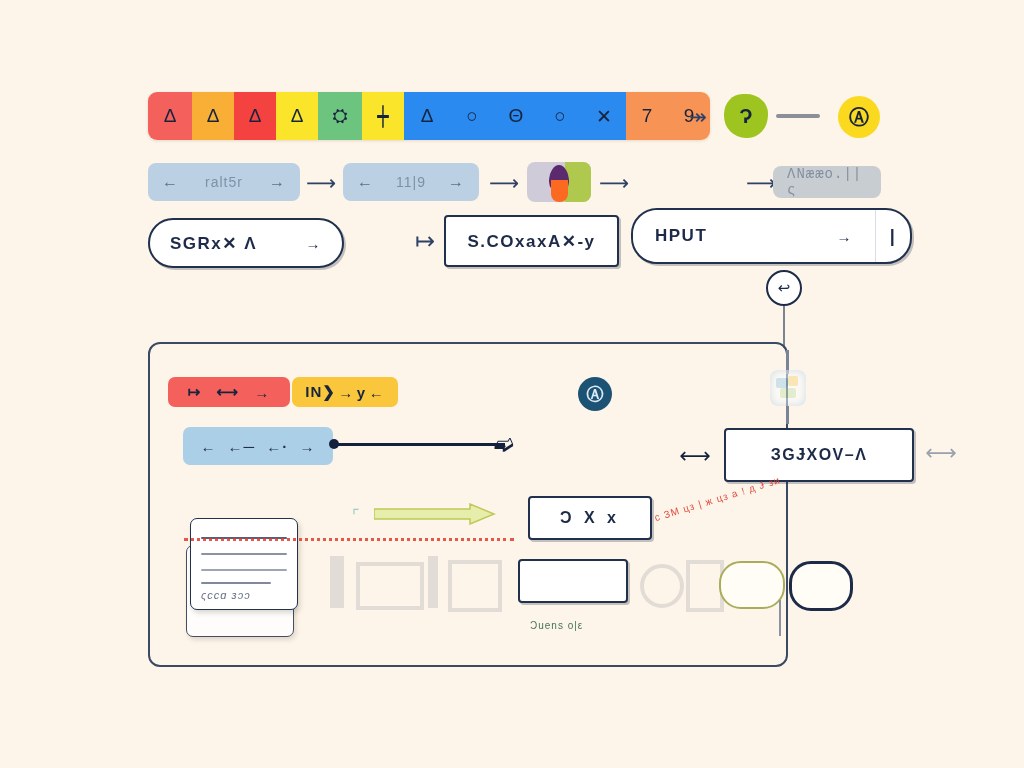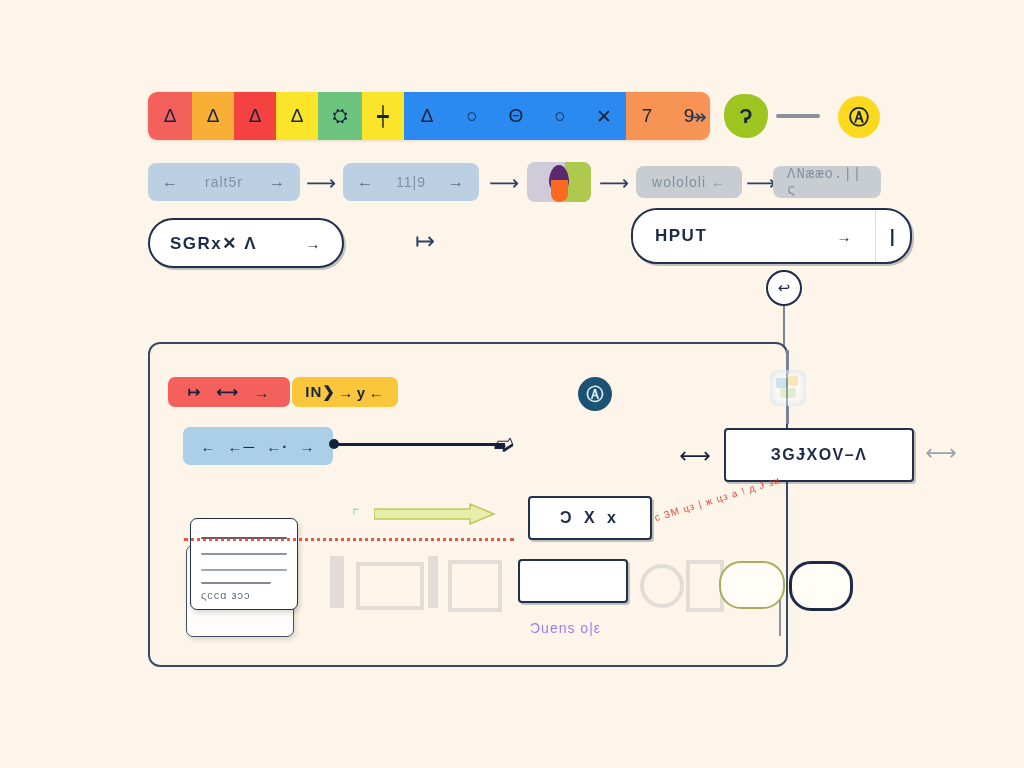--- a/index.html
+++ b/index.html
@@ -109,21 +109,21 @@
   }
   .cardline{position:absolute;height:2px;background:#2b3a57;opacity:.8;border-radius:1px;}
 
   .ghost{opacity:.13;}
 
   .dotline{
     position:absolute;height:0;border-top:3px dotted #E23B2E;opacity:.85;
   }
 
   .capt{
-    font-size:14px;color:#8b5cf6;letter-spacing:1px;opacity:.8;
+    font-size:10px;color:#14532d;letter-spacing:1px;opacity:.8;
   }
 </style>
 </head>
 <body>
 
 <div id="stage">
 
   <div id="strip" class="abs">
       <div class="cell" style="background: rgb(244, 96, 92); width: 44px;">Δ</div>
       <div class="cell" style="background: rgb(249, 175, 53); width: 42px;">Δ</div>
@@ -163,37 +163,37 @@
   <div class="abs arrow-glyph" style="left:489px;top:172px;width:30px;height:20px;">⟶</div>
 
   <div class="abs" id="tile-multi">
     <div class="g"></div>
     <div class="p"></div>
     <div class="o"></div>
   </div>
 
   <div class="abs arrow-glyph" style="left:599px;top:172px;width:30px;height:20px;">⟶</div>
 
-  <div class="abs pill grey" style="left:636px;top:166px;width:106px;height:32px;justify-content:center;">
-    <span class="mid">wolololi ←</span>
-  </div>
 
   <div class="abs arrow-glyph" style="left:746px;top:172px;width:30px;height:20px;">⟶</div>
 
   <div class="abs pill grey" style="left:773px;top:166px;width:108px;height:32px;justify-content:center;font-family:Liberation Mono, monospace;">
     <span class="mid">ΛNææo.||ς</span>
   </div>
 
   <div class="abs obox round" style="left:148px;top:218px;width:196px;height:50px;padding:0 20px;justify-content:space-between;gap:12px;">
     <span class="lbl">SGRх✕ Λ</span>
     <span class="lbl" style="font-size:15px;">→</span>
   </div>
 
   <div class="abs arrow-glyph" style="left:408px;top:229px;width:34px;height:24px;font-size:24px;">↦</div>
 
+  <div class="abs obox" style="left:444px;top:215px;width:175px;height:52px;justify-content:center;">
+    <span class="lbl">S.СOхахА✕-y</span>
+  </div>
 
   <div class="abs obox round" style="left:631px;top:208px;width:281px;height:56px;padding:0 0 0 0;justify-content:flex-start;">
     <div style="flex:1;display:flex;align-items:center;justify-content:space-between;
                 background:#fff;border-radius:26px;height:100%;padding:0 22px;box-sizing:border-box;">
       <span class="lbl">HPUT</span>
       <span class="lbl" style="font-size:15px;">→</span>
     </div>
     <div style="width:34px;display:flex;align-items:center;justify-content:center;border-left:1px solid #d8dde6;height:100%;">
       <span class="lbl" style="font-size:18px;">|</span>
     </div>
@@ -243,21 +243,21 @@
   <div class="abs arrow-glyph" style="left:676px;top:443px;width:38px;height:26px;color:#14213d;font-size:22px;">⟷</div>
 
   <div class="abs obox" style="left:724px;top:428px;width:190px;height:54px;justify-content:center;text-align:center;">
     <span class="lbl" style="font-size:16px;">ЗGɈXOV–Λ</span>
   </div>
 
   <div class="abs arrow-glyph" style="left:922px;top:440px;width:38px;height:26px;color:#9aa2ad;font-size:22px;">⟷</div>
 
 
   <div class="abs card" style="left:186px;top:545px;width:108px;height:92px;opacity:.85;"></div>
-  <div class="abs card" style="left:190px;top:518px;width:108px;height:92px;">
+  <div class="abs card" style="left:190px;top:518px;width:108px;height:92px;font-style:italic;">
     <div class="cardline" style="left:10px;top:18px;width:86px;"></div>
     <div class="cardline" style="left:10px;top:34px;width:86px;opacity:.55;"></div>
     <div class="cardline" style="left:10px;top:50px;width:86px;opacity:.45;"></div>
     <div class="cardline" style="left:10px;top:63px;width:70px;opacity:.6;"></div>
     <div style="position:absolute;left:10px;top:70px;font-size:11px;color:#2b3a57;opacity:.75;letter-spacing:1px;">ςccɑ зɔɔ</div>
   </div>
 
   <div class="abs" style="left:352px;top:506px;width:20px;height:18px;color:#7ec8c0;font-size:16px;opacity:.8;">⌜</div>
   <svg class="abs" style="left:374px;top:503px;" width="122" height="22">
     <polygon points="0,6 96,6 96,1 120,11 96,21 96,16 0,16" fill="#E7EDAA" stroke="#BFC95A" stroke-width="1.5"></polygon>

